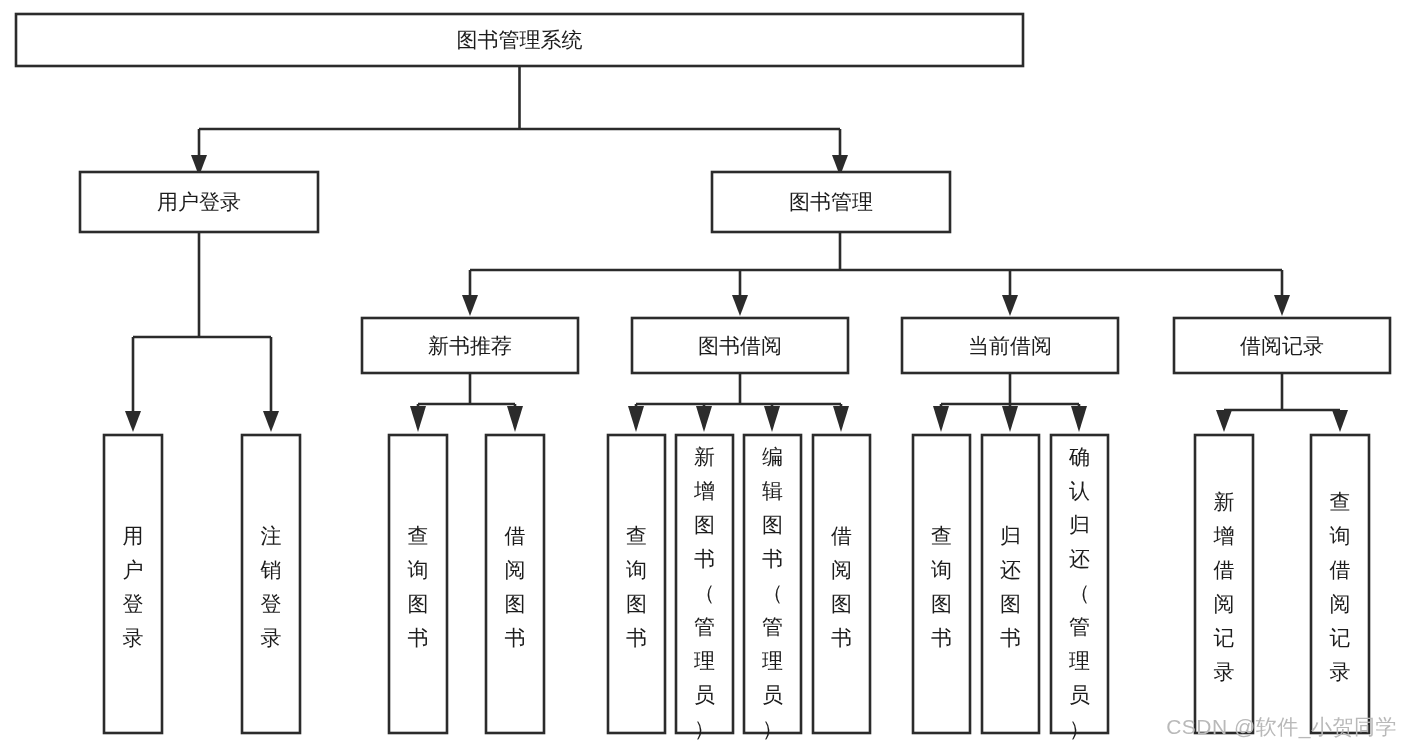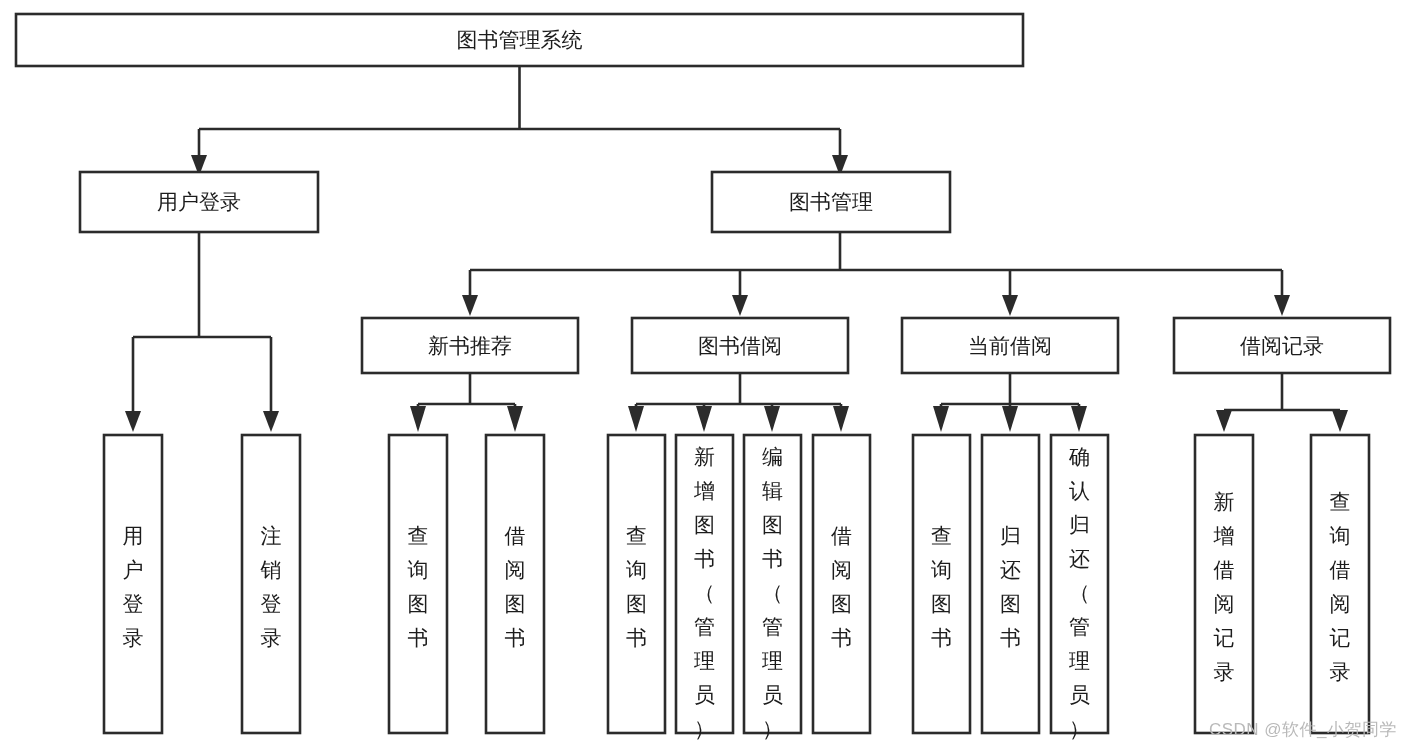--- a/index.html
+++ b/index.html
@@ -50,21 +50,21 @@
     font-family: "Liberation Sans", "DejaVu Sans", sans-serif;
     font-size: 21px;
     fill: #1c1c1c;
     text-anchor: middle;
   }
   .watermark {
     position: absolute;
     right: 8px;
     bottom: 6px;
     font-family: "Liberation Sans", "DejaVu Sans", sans-serif;
-    font-size: 17px;
+    font-size: 21px;
     color: #b9b9b9;
     letter-spacing: 0.5px;
     white-space: nowrap;
     pointer-events: none;
   }
 </style>
 </head>
 <body>
 
 <div id="diagram-root">

